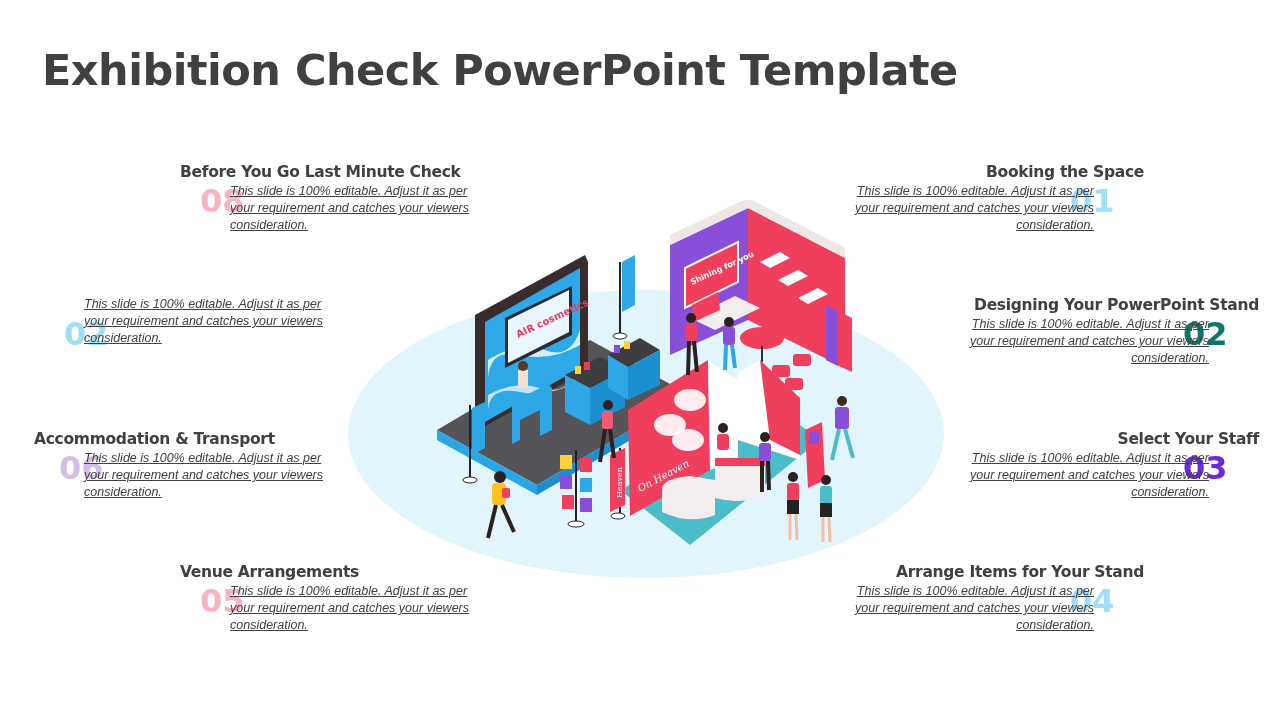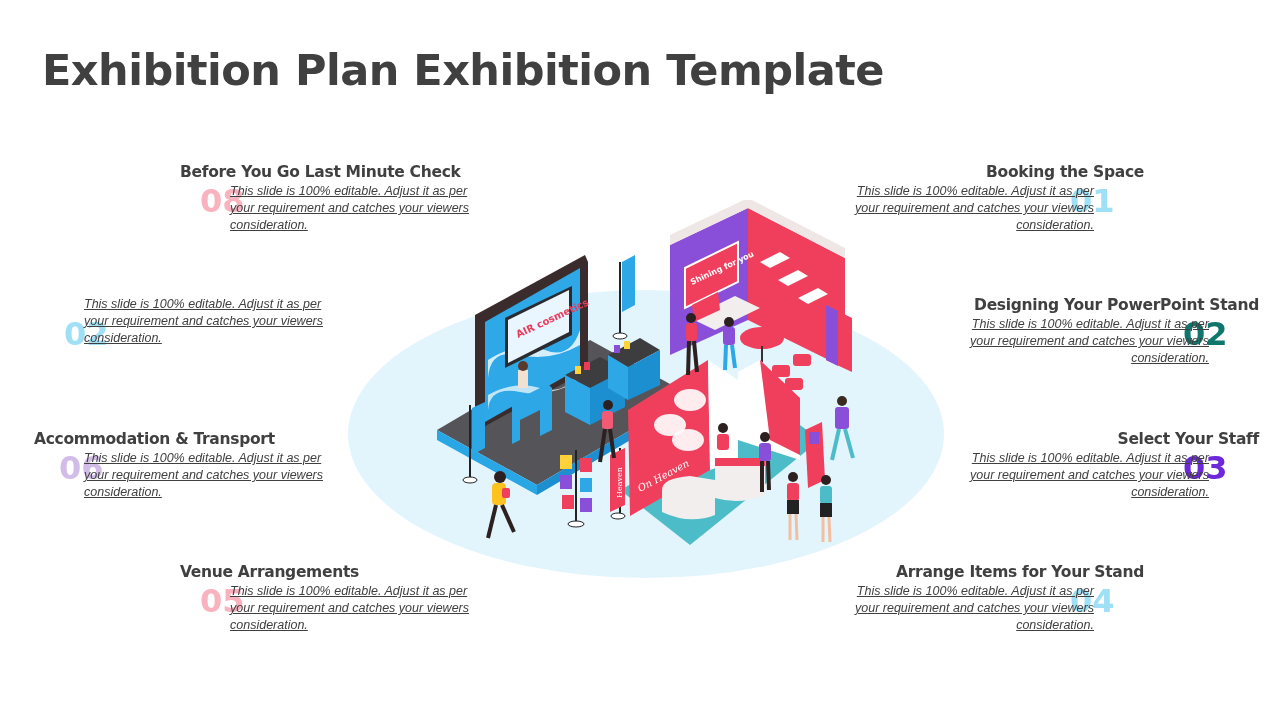--- a/index.html
+++ b/index.html
@@ -26,21 +26,21 @@
     position: relative; z-index: 1; font-style: italic; font-size: 12.5px;
     line-height: 17px; color: #404040; margin-top: 1px; text-decoration: underline;
   }
   .left .head, .left .desc { }
   .right .head, .right .desc { text-align: right; }
   .illus { position: absolute; left: 340px; top: 200px; width: 610px; height: 380px; }
 </style>
 </head>
 <body>
 
-<h1 class="title">Exhibition Plan Exhibition Template</h1>
+<h1 class="title">Exhibition Check PowerPoint Template</h1>
 
 <div class="item left" style="left:180px; top:162px;">
   <div class="num" style="left:20px; color:#f9b3be;">08</div>
   <div class="head">Before You Go Last Minute Check</div>
   <div class="desc" style="padding-left:50px;">This slide is 100% editable. Adjust it as per your requirement and catches your viewers consideration.</div>
 </div>
 
 <div class="item left" style="left:34px; top:295px;">
   <div class="num" style="left:30px; color:#9fe0f6;">02</div>
   <div class="desc" style="padding-left:50px;">This slide is 100% editable. Adjust it as per your requirement and catches your viewers consideration.</div>

